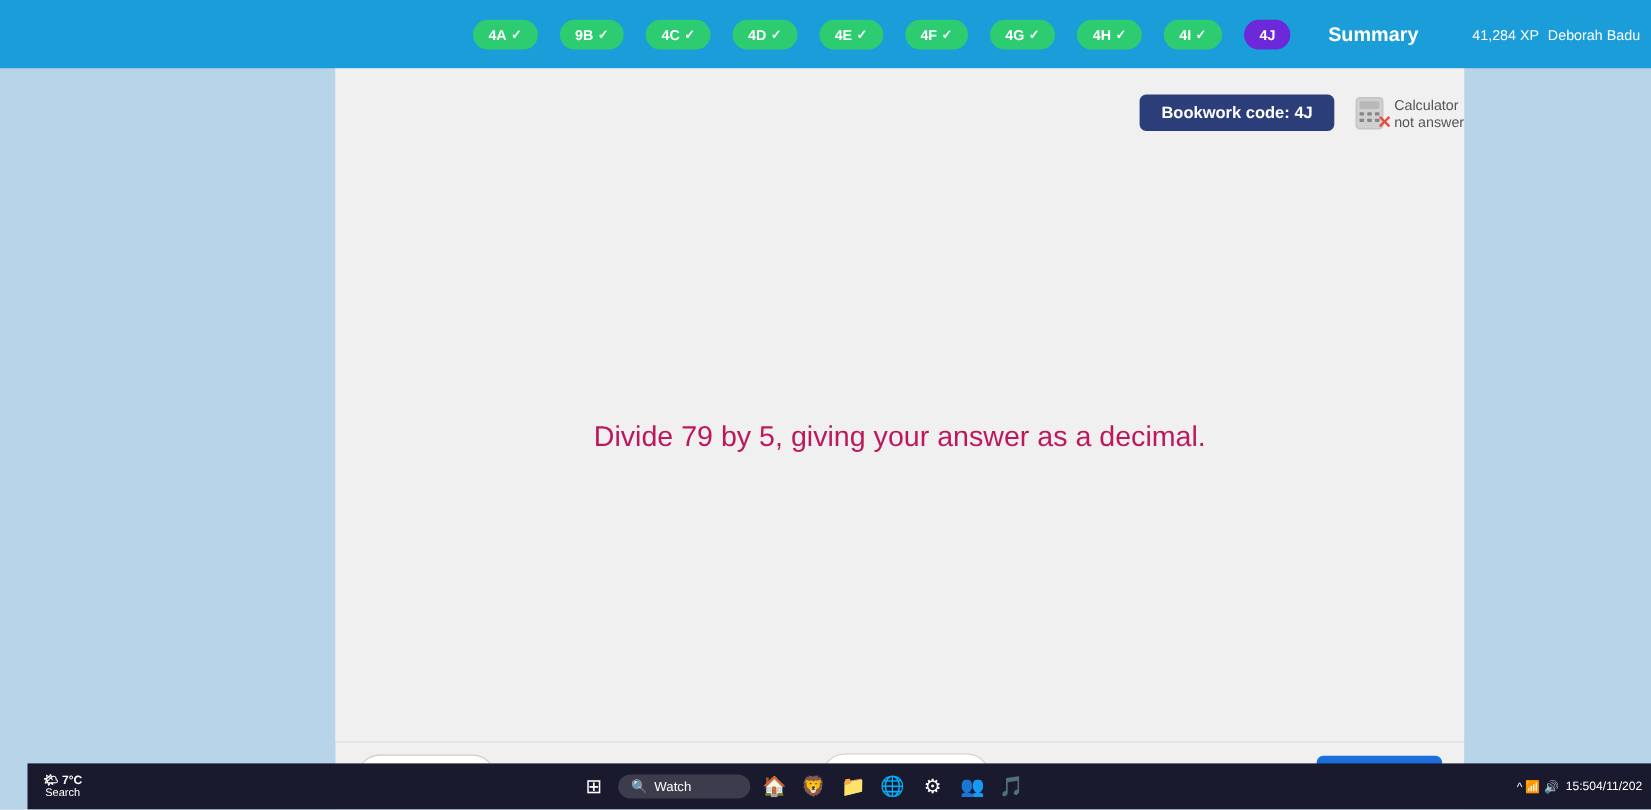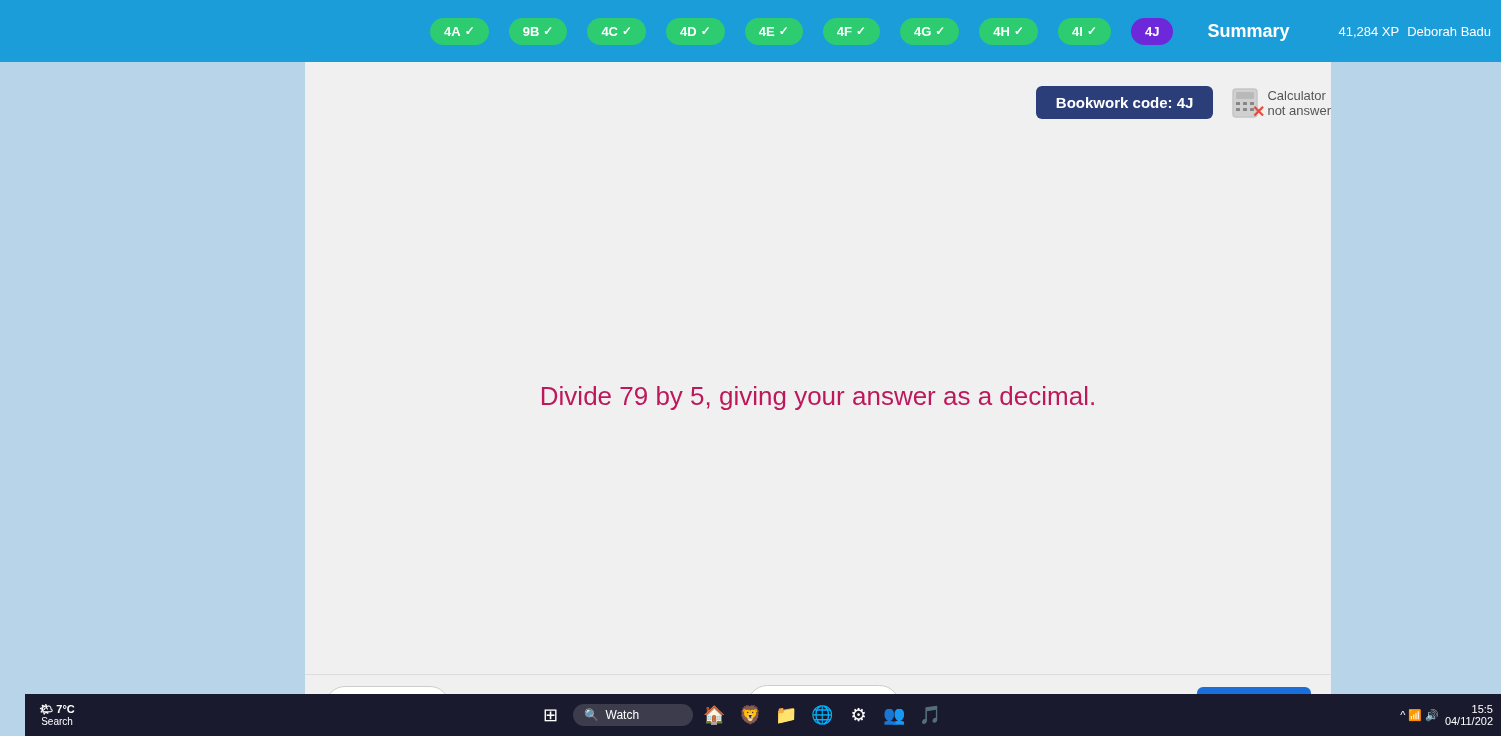--- a/index.html
+++ b/index.html
@@ -279,21 +279,21 @@
     .taskbar-right {
       display: flex;
       align-items: center;
       gap: 6px;
       color: white;
       font-size: 11px;
     }
 
     .taskbar-time {
       display: flex;
-      flex-direction: column;
+      flex-direction: row;
       align-items: flex-end;
       font-size: 11px;
       color: white;
     }
 
     
     .left-bg {
       position: absolute;
       top: 62px;
       left: 0;

